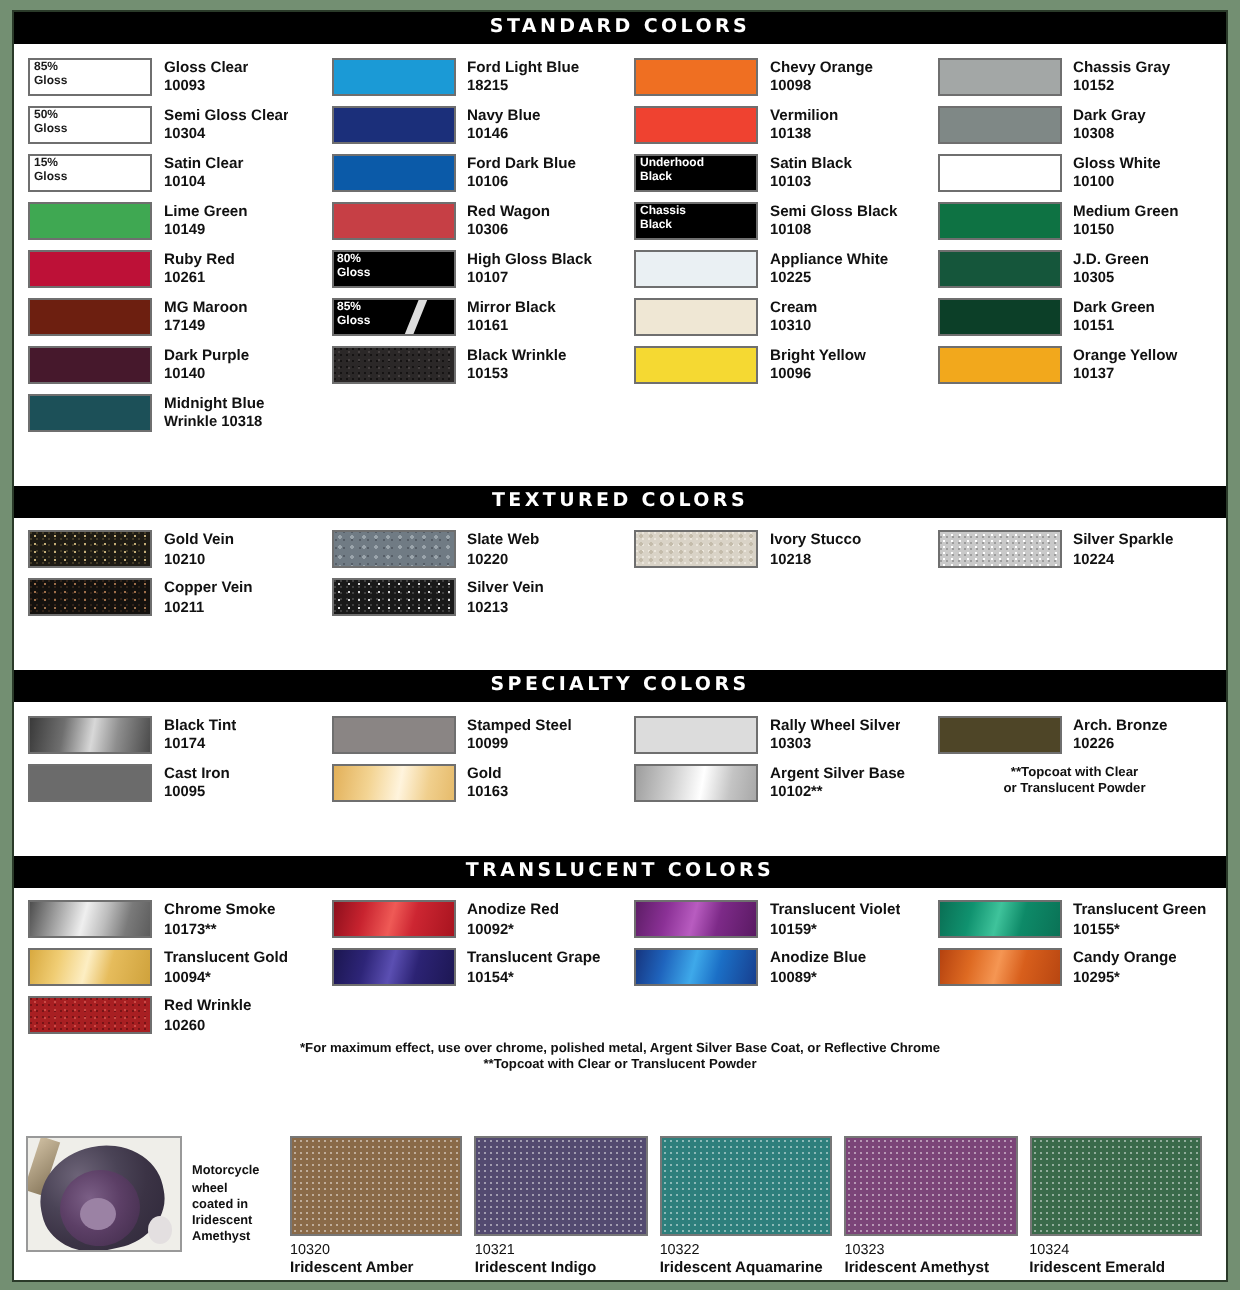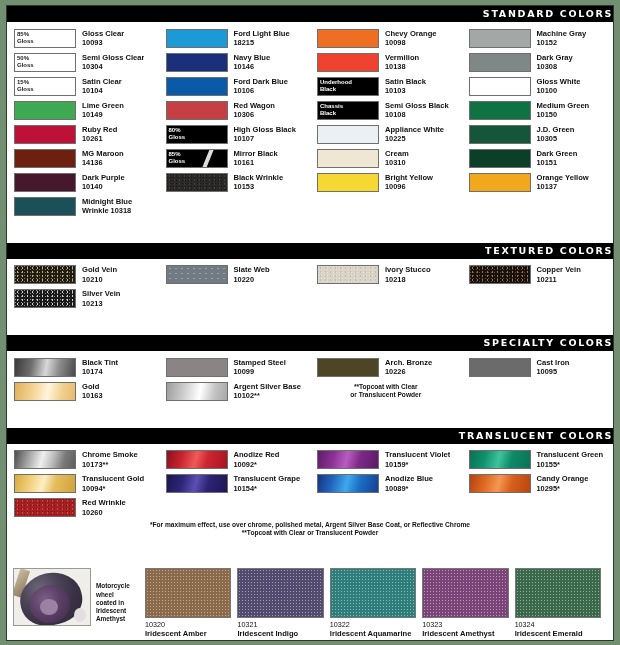--- a/index.html
+++ b/index.html
@@ -24,21 +24,21 @@
   
   .sec-head {
     background: #000000;
     height: 16px;
     position: relative;
     flex: 0 0 auto;
   }
   .sec-head .title {
     position: absolute;
     left: 0; right: 0; top: 0;
-    text-align: right;
+    text-align: center;
     color: #ffffff;
     font-family: "DejaVu Sans", sans-serif;
     font-size: 9.5px;
     font-weight: bold;
     letter-spacing: 1.7px;
     line-height: 16px;
     text-transform: uppercase;
   }
   .sec-body {
     background: #ffffff;
@@ -198,21 +198,21 @@
           <div class="cell">
             <div class="sw" style="background:#ef6f22;"></div>
             <div class="lbl">
               <div class="nm">Chevy Orange</div>
               <div class="cd">10098</div>
             </div>
           </div>
           <div class="cell">
             <div class="sw" style="background:#a3a7a6;"></div>
             <div class="lbl">
-              <div class="nm">Machine Gray</div>
+              <div class="nm">Chassis Gray</div>
               <div class="cd">10152</div>
             </div>
           </div>
           <div class="cell">
             <div class="sw" style="background:#ffffff;">
               <div class="glosslab onwhite">50%
 Gloss</div>
             </div>
             <div class="lbl">
               <div class="nm">Semi Gloss Clear</div>
@@ -333,21 +333,21 @@
             <div class="sw" style="background:#15563b;"></div>
             <div class="lbl">
               <div class="nm">J.D. Green</div>
               <div class="cd">10305</div>
             </div>
           </div>
           <div class="cell">
             <div class="sw" style="background:#6d1f10;"></div>
             <div class="lbl">
               <div class="nm">MG Maroon</div>
-              <div class="cd">14136</div>
+              <div class="cd">17149</div>
             </div>
           </div>
           <div class="cell">
             <div class="sw" style="background:#000000;">
               <div class="glosslab onblack">85%
 Gloss</div>
               <div class="streak"></div>
             </div>
             <div class="lbl">
               <div class="nm">Mirror Black</div>
@@ -434,20 +434,27 @@
             </div>
           </div>
           <div class="cell">
             <div class="sw" style="background:#d9d3c7;background-image:radial-gradient(#c4bcab 28%,transparent 29%),radial-gradient(#ebe6dc 24%,transparent 25%);background-size:5px 4px,3px 3px;background-position:0 0,2px 2px;"></div>
             <div class="lbl">
               <div class="nm">Ivory Stucco</div>
               <div class="cd">10218</div>
             </div>
           </div>
           <div class="cell">
+            <div class="sw" style="background:#c9c9c9;background-image:radial-gradient(#ffffff 22%,transparent 23%),radial-gradient(#9d9d9d 18%,transparent 19%);background-size:4px 3px,3px 3px;background-position:0 0,2px 1px;"></div>
+            <div class="lbl">
+              <div class="nm">Silver Sparkle</div>
+              <div class="cd">10224</div>
+            </div>
+          </div>
+          <div class="cell">
             <div class="sw" style="background:#14110e;background-image:radial-gradient(#9e6f4a 18%,transparent 19%),radial-gradient(#6d4a31 16%,transparent 17%);background-size:5px 4px,3px 3px;background-position:0 0,2px 2px;"></div>
             <div class="lbl">
               <div class="nm">Copper Vein</div>
               <div class="cd">10211</div>
             </div>
           </div>
           <div class="cell">
             <div class="sw" style="background:#191919;background-image:radial-gradient(#d4d4d4 18%,transparent 19%),radial-gradient(#8d8d8d 16%,transparent 17%);background-size:5px 4px,3px 3px;background-position:0 0,2px 2px;"></div>
             <div class="lbl">
               <div class="nm">Silver Vein</div>
@@ -482,20 +489,27 @@
             <div class="lbl">
               <div class="nm">Black Tint</div>
               <div class="cd">10174</div>
             </div>
           </div>
           <div class="cell">
             <div class="sw" style="background:#8a8584;"></div>
             <div class="lbl">
               <div class="nm">Stamped Steel</div>
               <div class="cd">10099</div>
+            </div>
+          </div>
+          <div class="cell">
+            <div class="sw" style="background:#dcdcdc;"></div>
+            <div class="lbl">
+              <div class="nm">Rally Wheel Silver</div>
+              <div class="cd">10303</div>
             </div>
           </div>
           <div class="cell">
             <div class="sw" style="background:#4e4527;"></div>
             <div class="lbl">
               <div class="nm">Arch. Bronze</div>
               <div class="cd">10226</div>
             </div>
           </div>
           <div class="cell">

